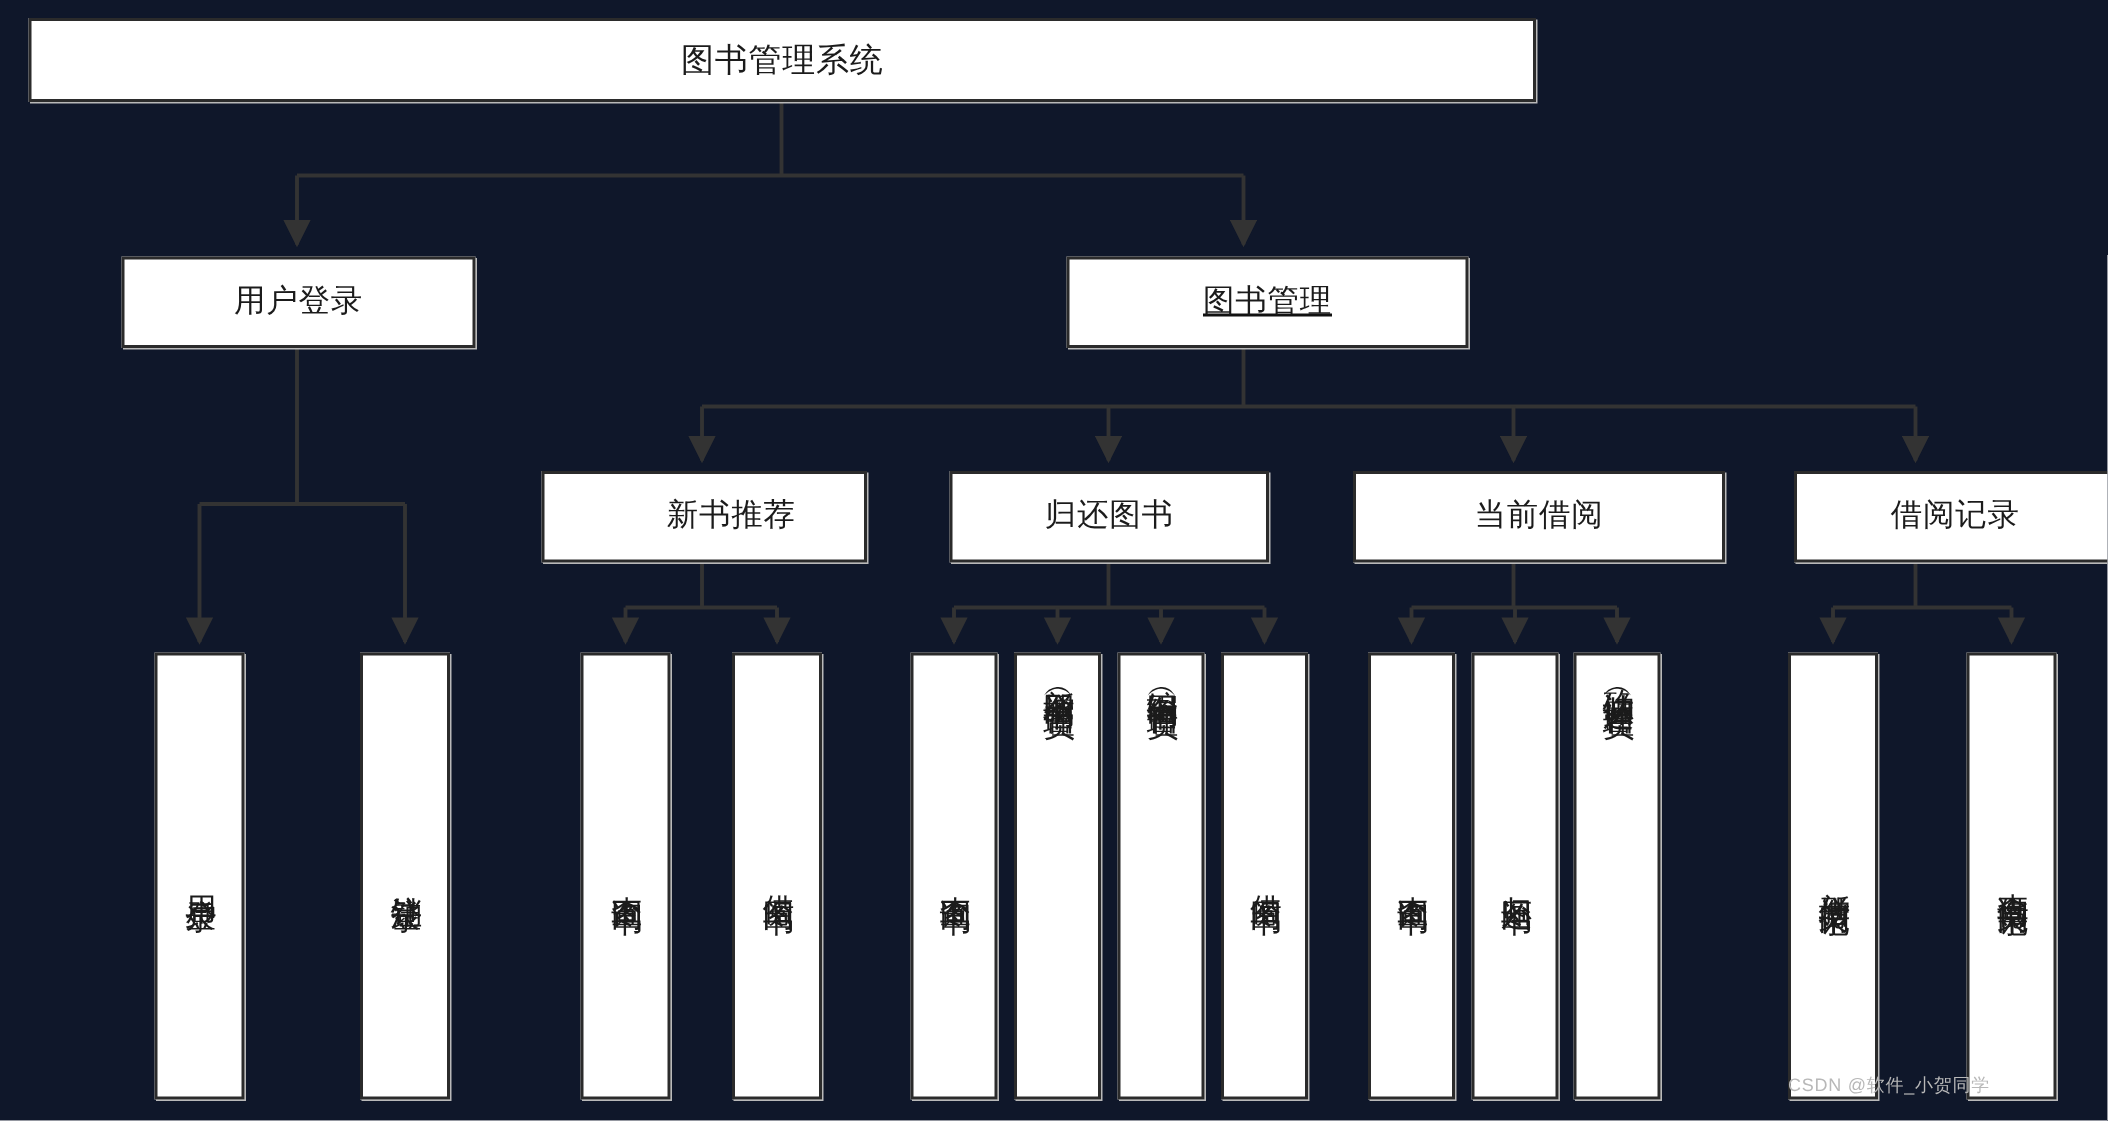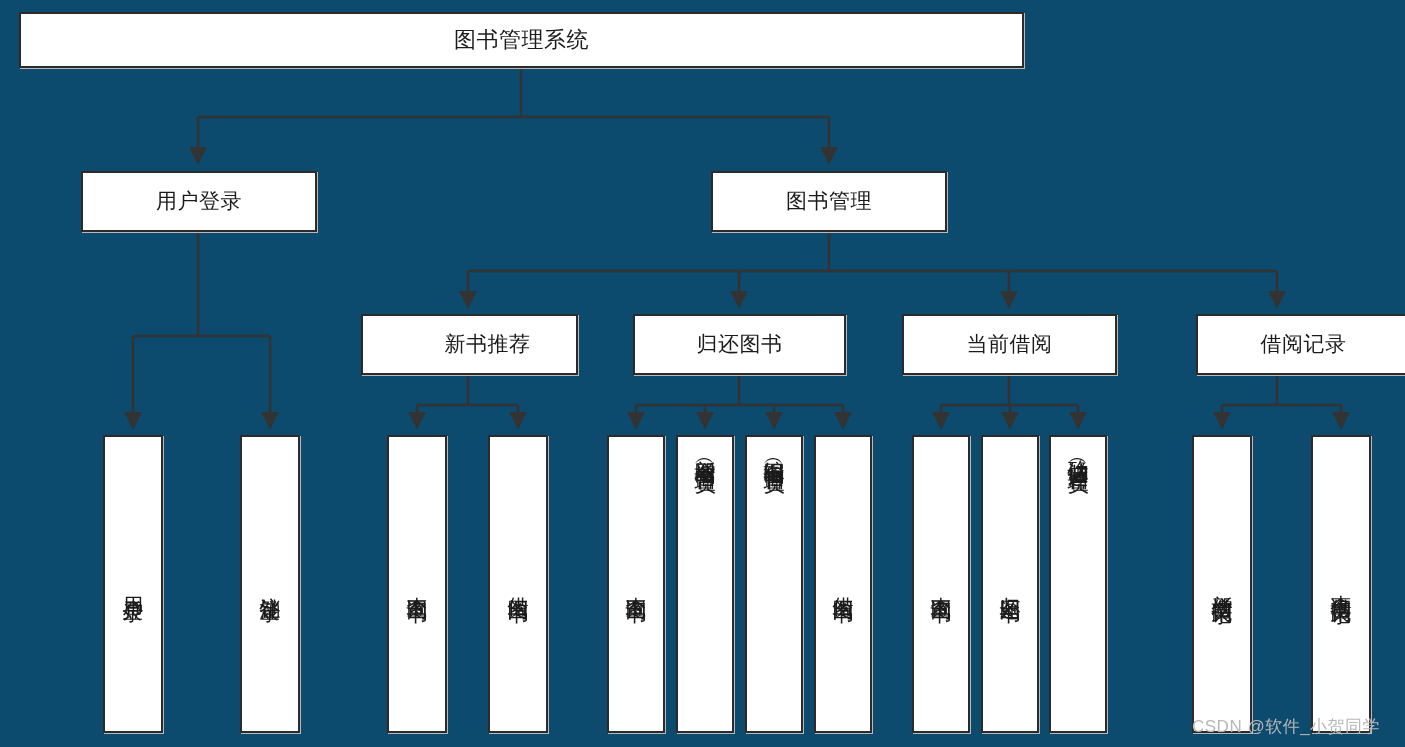--- a/index.html
+++ b/index.html
@@ -9,21 +9,21 @@
     background: #ffffff;
   }
   body {
     font-family: "Liberation Sans", "DejaVu Sans", sans-serif;
     color: #111111;
   }
   #diagram-root {
     position: relative;
     width: 1405px;
     height: 747px;
-    background: #0c4a6e;
+    background: #0f172a;
     overflow: hidden;
   }
   #diagram-svg {
     position: absolute;
     left: 0;
     top: 0;
     width: 1405px;
     height: 747px;
   }
   .node {
@@ -65,21 +65,21 @@
     line-height: 1.05;
     letter-spacing: 2px;
     white-space: nowrap;
   }
   .node.vert.centered {
     align-items: center;
     padding-top: 0;
   }
   .watermark {
     position: absolute;
-    font-size: 17px;
+    font-size: 12px;
     color: #b8b8b8;
     white-space: nowrap;
     letter-spacing: 0.5px;
     pointer-events: none;
   }
 </style>
 </head>
 <body>
 
 <div id="diagram-root">
@@ -134,31 +134,31 @@
     </g>
   </svg>
 
   <div class="node horiz root" style="left:19px; top:12px; width:1005px; height:56px;">
     <span class="node-label">图书管理系统</span>
   </div>
 
   <div class="node horiz" style="left:81px; top:171px; width:236px; height:61px;">
     <span class="node-label">用户登录</span>
   </div>
-  <div class="node horiz" style="left:711px; top:171px; width:236px; height:61px;">
+  <div class="node horiz" style="left:711px; top:171px; width:268px; height:61px;text-decoration:underline;">
     <span class="node-label">图书管理</span>
   </div>
 
   <div class="node horiz" style="left:361px; top:314px; width:217px; height:61px;padding-left:36px;">
     <span class="node-label">新书推荐</span>
   </div>
   <div class="node horiz" style="left:633px; top:314px; width:213px; height:61px;">
     <span class="node-label">归还图书</span>
   </div>
-  <div class="node horiz" style="left:902px; top:314px; width:215px; height:61px;">
+  <div class="node horiz" style="left:902px; top:314px; width:248px; height:61px;">
     <span class="node-label">当前借阅</span>
   </div>
   <div class="node horiz" style="left:1196px; top:314px; width:215px; height:61px;">
     <span class="node-label">借阅记录</span>
   </div>
 
   <div class="node vert centered" style="left:103px; top:435px; width:60px; height:298px;">
     <span class="node-label">用户登录</span>
   </div>
   <div class="node vert centered" style="left:240px; top:435px; width:60px; height:298px;">

